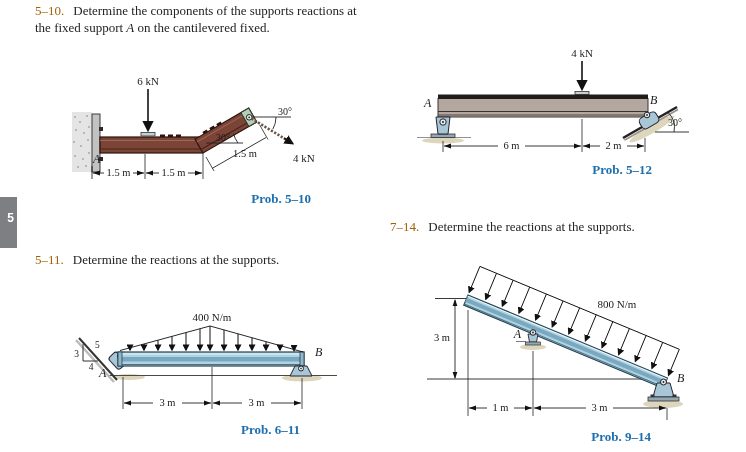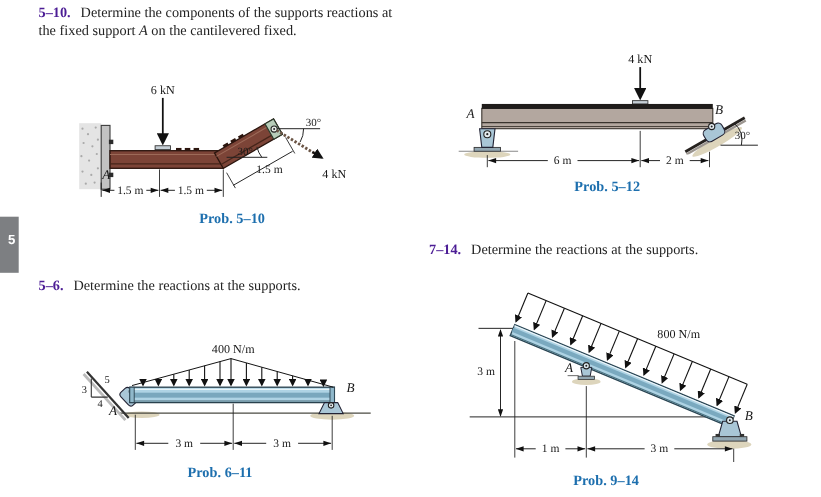--- a/index.html
+++ b/index.html
@@ -3,22 +3,22 @@
 <meta charset="utf-8">
 <style>
   html,body{margin:0;padding:0;background:#fff;}
   .page{position:relative;width:746px;height:452px;background:#ffffff;overflow:hidden;
         font-family:"Liberation Serif",serif;color:#232323;}
   .chapter-tab{position:absolute;left:0;top:197px;width:17px;height:51px;background:#7d7f82;
         color:#fff;display:flex;align-items:center;justify-content:flex-end;
         padding-right:3px;padding-bottom:9px;box-sizing:border-box;
         font-family:"Liberation Sans",sans-serif;font-weight:bold;font-size:12px;}
   .statement{position:absolute;font-size:13px;line-height:17px;color:#232323;}
-  .pnum{color:#4c1d95;font-weight:bold;margin-right:9px;}
-  .caption{position:absolute;width:200px;text-align:center;color:#1d6fae;
+  .pnum{color:#a16207;font-weight:normal;margin-right:9px;}
+  .caption{position:absolute;width:200px;text-align:right;color:#1d6fae;
         font-weight:bold;font-size:13px;}
   svg{position:absolute;overflow:visible;}
   svg text{font-family:"Liberation Serif",serif;fill:#1a1a1a;}
   .lbl{font-size:11px;}
   .dim{font-size:10.5px;}
   .ang{font-size:10px;}
   .it{font-style:italic;font-size:12px;}
   .sm{font-size:9.5px;}
 </style>
 </head>
@@ -126,21 +126,21 @@
       <rect x="44" y="97.5" width="29" height="11" fill="#fff"></rect>
       <text x="58.5" y="106" text-anchor="middle" class="dim">1.5 m</text>
       <rect x="99" y="97.5" width="29" height="11" fill="#fff"></rect>
       <text x="113.5" y="106" text-anchor="middle" class="dim">1.5 m</text>
     </g>
     <text x="33" y="93" class="it">A</text>
   </svg>
   <div class="caption" style="left:111px;top:191px;">Prob. 5–10</div>
 
   <div class="statement" style="left:35px;top:251px;width:330px;">
-    <span class="pnum">5–6.</span><span>Determine the reactions at the supports.</span>
+    <span class="pnum">5–11.</span><span>Determine the reactions at the supports.</span>
   </div>
 
   <svg style="left:45px;top:300px;" width="330" height="122" viewBox="0 0 330 122">
 
     <ellipse cx="84" cy="77" rx="16" ry="3" fill="#ddd5bc"></ellipse>
     <ellipse cx="257" cy="78" rx="20" ry="3.5" fill="#ddd5bc"></ellipse>
     <line x1="64" y1="75.5" x2="292" y2="75.5" stroke="#4a4a42" stroke-width="1.2"></line>
 
     <g>
       <line x1="31" y1="40" x2="69" y2="82" stroke="#bbb" stroke-width="2.5"></line>

